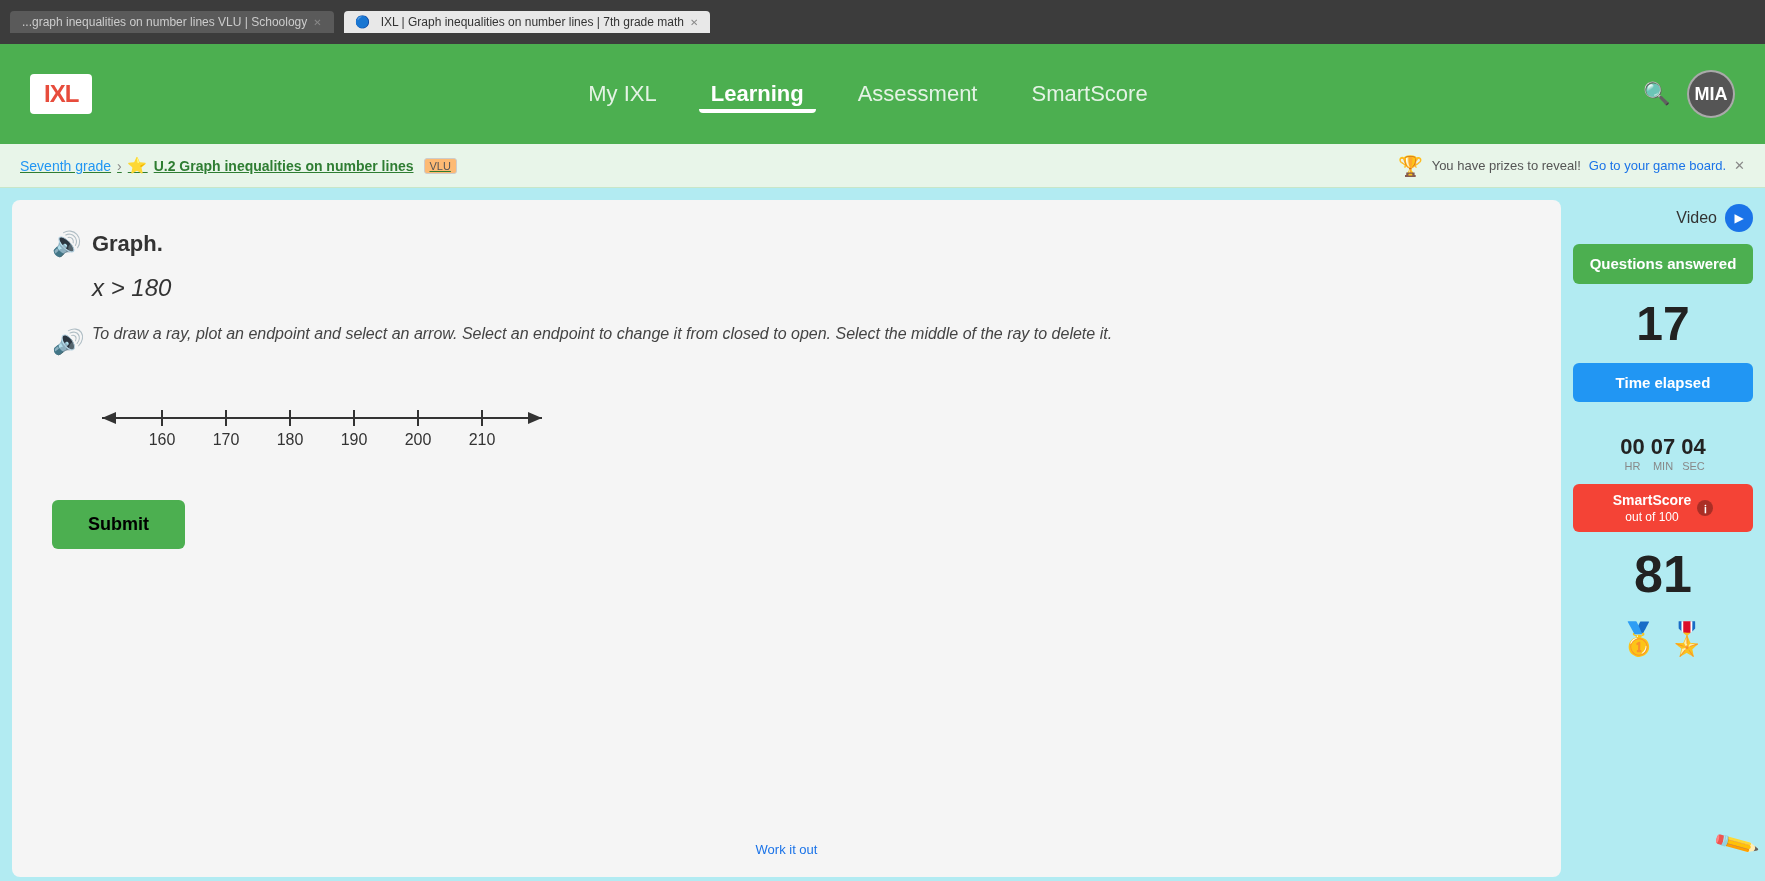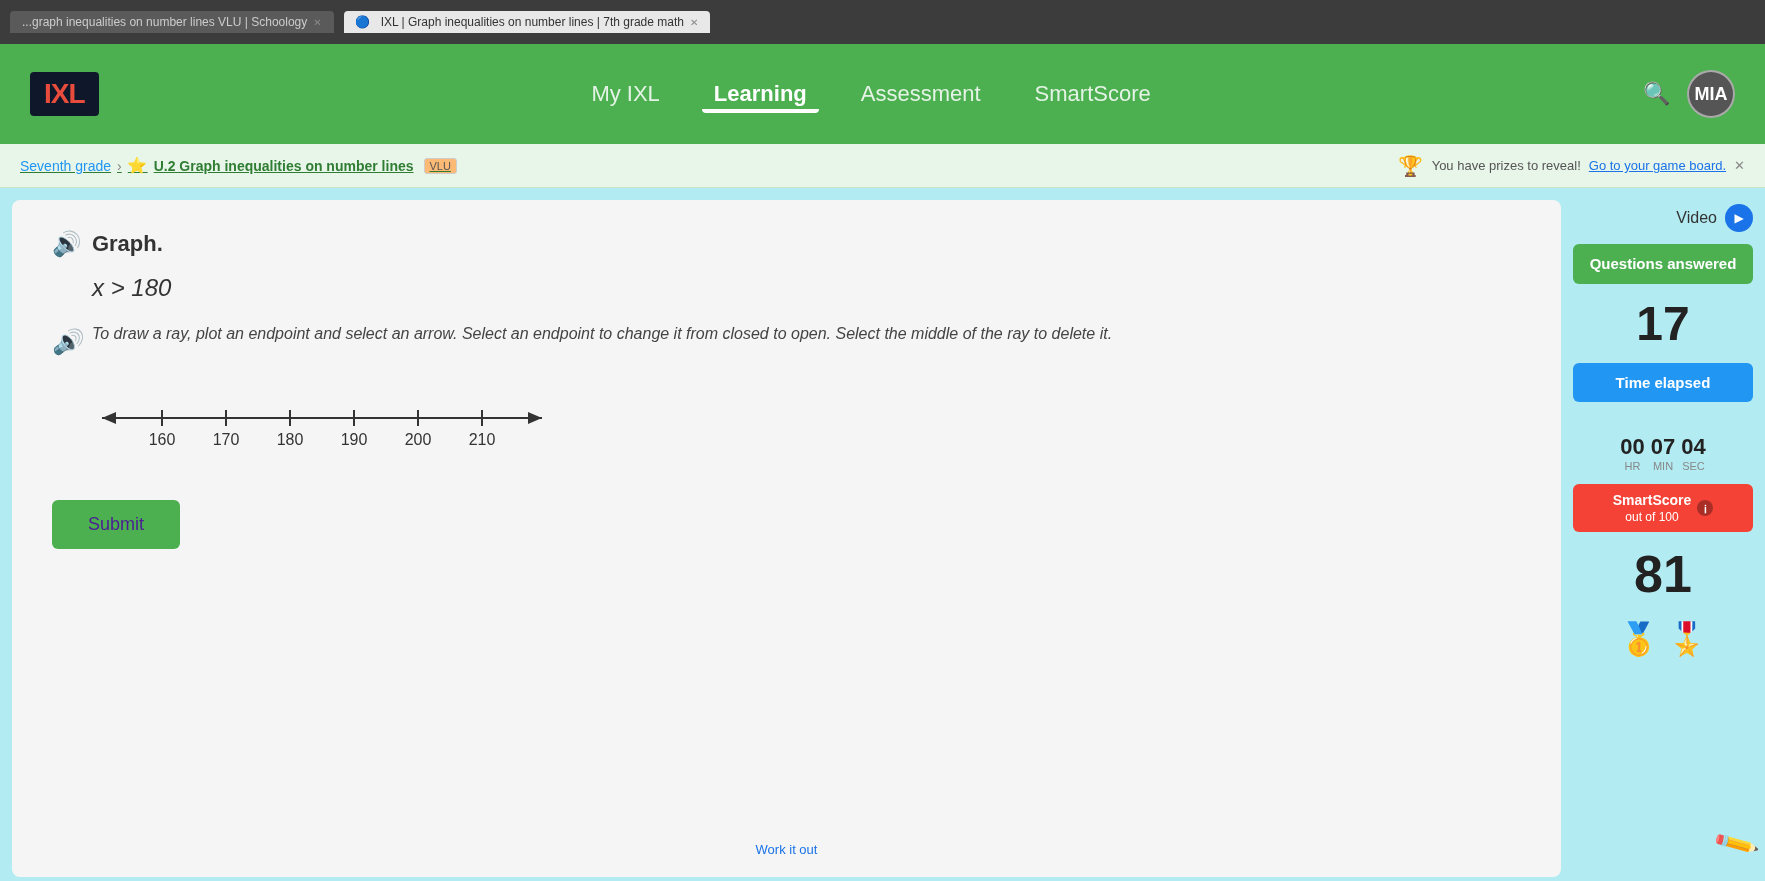--- a/index.html
+++ b/index.html
@@ -52,24 +52,24 @@
     .header {
       background: #4caf50;
       height: 100px;
       display: flex;
       align-items: center;
       padding: 0 30px;
       gap: 40px;
       position: relative;
     }
     .logo {
-      background: #0f172a;
+      background: #ffffff;
       color: #e74c3c;
       font-weight: 900;
-      font-size: 28px;
+      font-size: 24px;
       padding: 6px 14px;
       border-radius: 4px;
       letter-spacing: -1px;
     }
     .nav {
       display: flex;
       gap: 30px;
       align-items: center;
       flex: 1;
       justify-content: center;
@@ -146,21 +146,21 @@
       margin-left: 4px;
     }
     .prizes-notice {
       display: flex;
       align-items: center;
       gap: 8px;
       font-size: 13px;
       color: #555;
     }
     .trophy-icon { color: #f0a500; font-size: 20px; }
-    .prizes-link { color: #1a73e8; text-decoration: underline; cursor: pointer; }
+    .prizes-link { color: #1a73e8; cursor: pointer; }
 
     
     .main-area {
       display: flex;
       flex: 1;
       background: #b2ebf2;
       padding: 12px;
       gap: 12px;
     }
 
@@ -212,25 +212,25 @@
       margin: 20px 0 30px 30px;
       position: relative;
     }
     .number-line-svg {
       display: block;
     }
 
     
     .submit-btn {
       background: #4caf50;
-      color: #4c1d95;
+      color: #000000;
       border: none;
       padding: 14px 36px;
       font-size: 18px;
-      font-weight: 400;
+      font-weight: 700;
       border-radius: 6px;
       cursor: pointer;
       margin-top: 10px;
     }
 
     
     .work-it-out {
       position: absolute;
       bottom: 20px;
       left: 50%;

